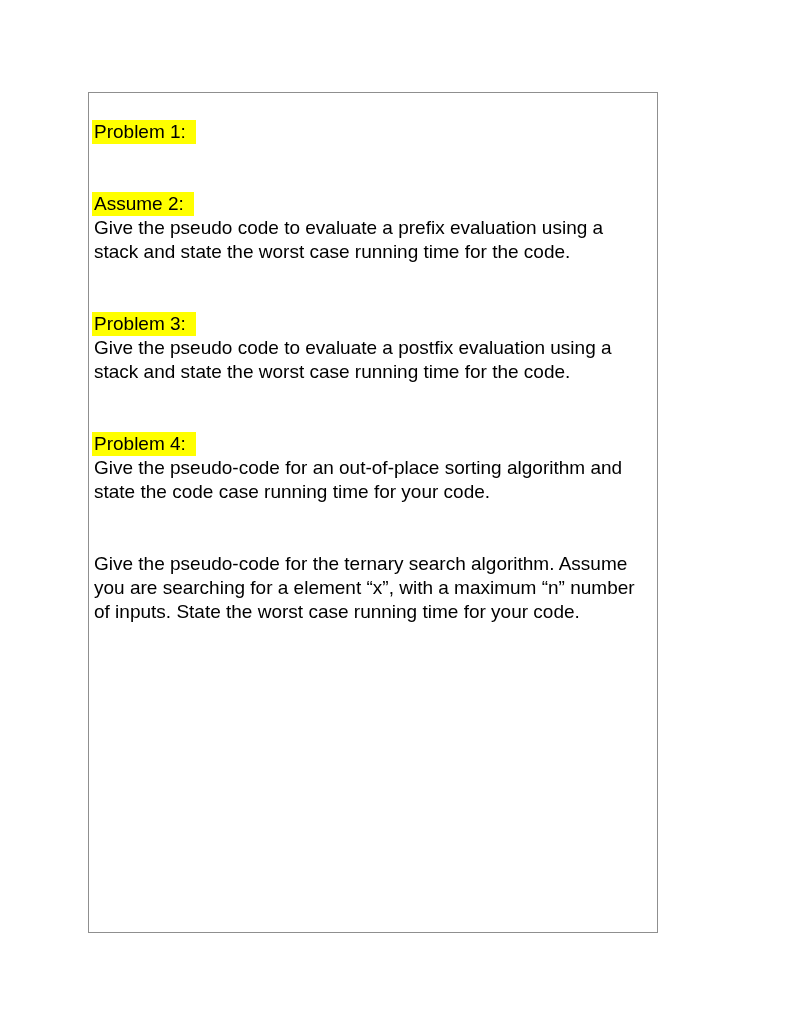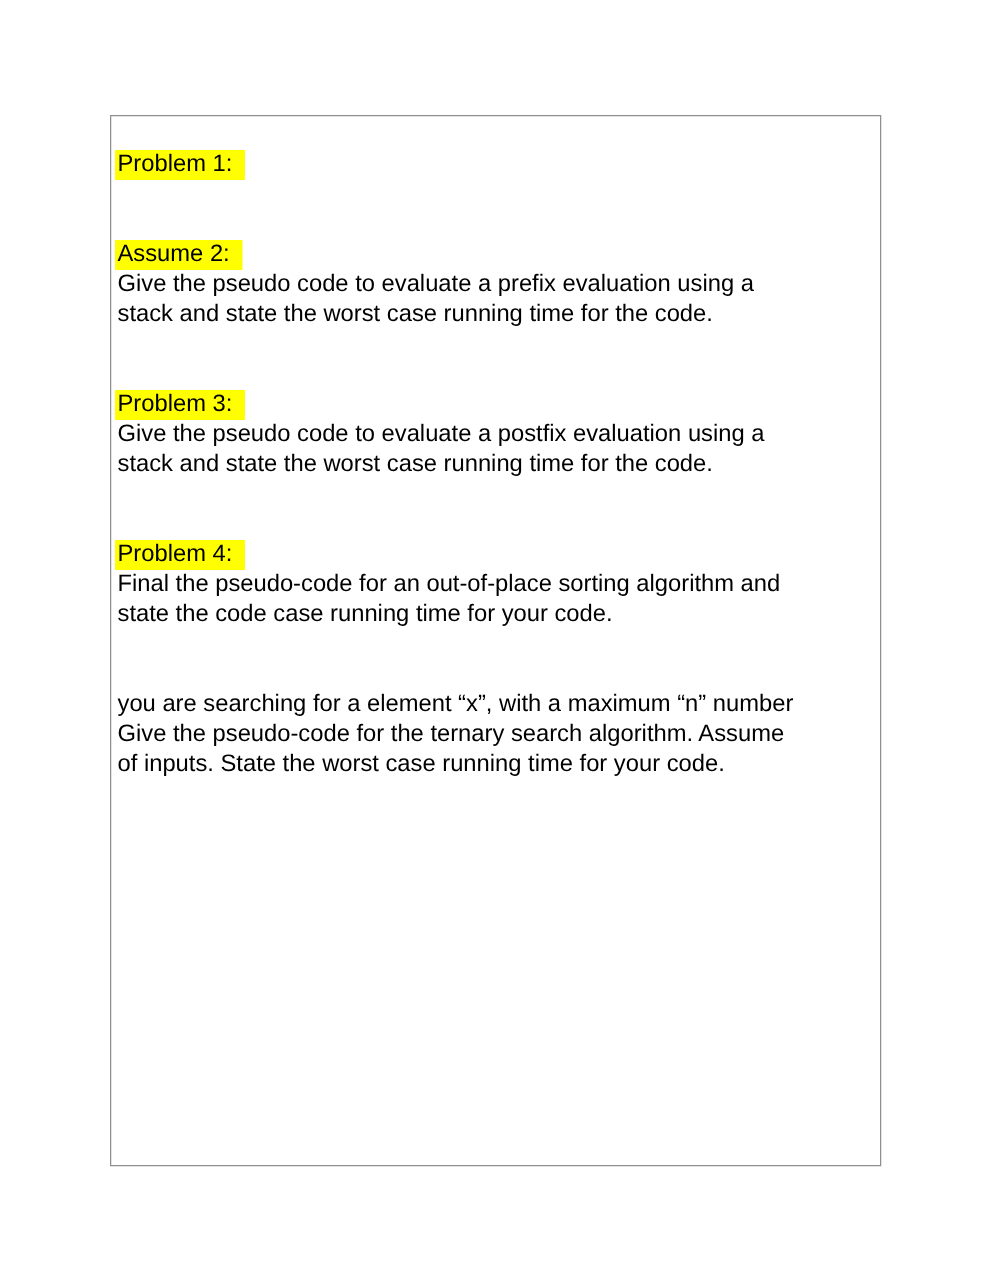--- a/index.html
+++ b/index.html
@@ -11,21 +11,21 @@
     width: 791px;
     height: 1024px;
     position: relative;
     font-family: "Liberation Sans", sans-serif;
     color: #000000;
   }
   .doc-box {
     position: absolute;
     left: 88px;
     top: 92px;
-    width: 617px;
+    width: 570px;
     height: 841px;
     box-sizing: border-box;
     border: 1px solid #8f8f8f;
     padding: 27px 6px 0 5px;
     background: #ffffff;
     overflow: hidden;
   }
   .problem {
     margin: 0 0 48px 0;
     font-size: 19px;
@@ -53,21 +53,21 @@
       <div class="line">Give the pseudo code to evaluate a prefix evaluation using a</div>
       <div class="line">stack and state the worst case running time for the code.</div>
     </section>
     <section class="problem">
       <div class="line"><span class="hl">Problem 3:</span></div>
       <div class="line">Give the pseudo code to evaluate a postfix evaluation using a</div>
       <div class="line">stack and state the worst case running time for the code.</div>
     </section>
     <section class="problem">
       <div class="line"><span class="hl">Problem 4:</span></div>
-      <div class="line">Final the pseudo-code for an out-of-place sorting algorithm and</div>
+      <div class="line">Give the pseudo-code for an out-of-place sorting algorithm and</div>
       <div class="line">state the code case running time for your code.</div>
     </section>
     <section class="problem">
+      <div class="line">Give the pseudo-code for the ternary search algorithm. Assume</div>
       <div class="line">you are searching for a element “x”, with a maximum “n” number</div>
-      <div class="line">Give the pseudo-code for the ternary search algorithm. Assume</div>
       <div class="line">of inputs. State the worst case running time for your code.</div>
     </section>
   </div>
 
 </body></html>

